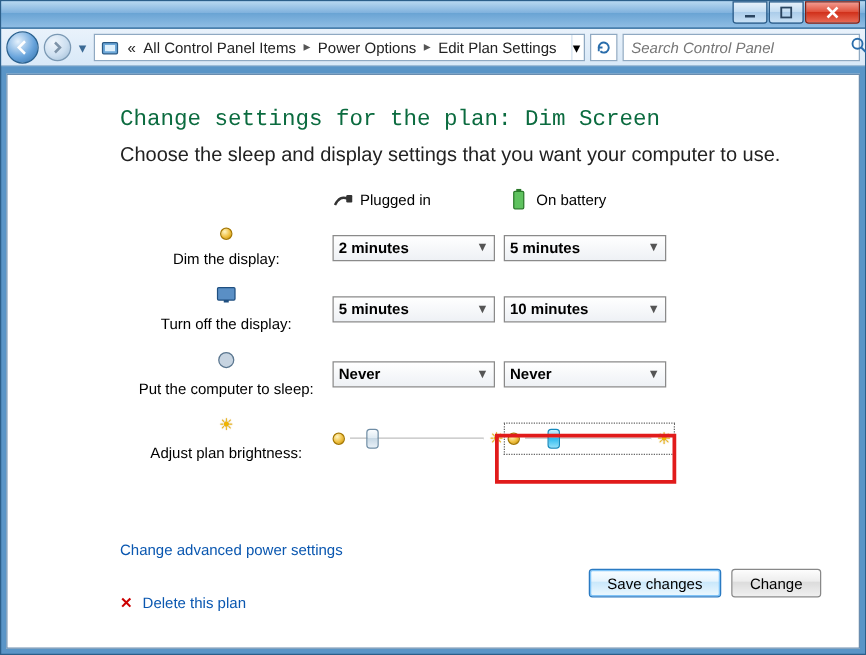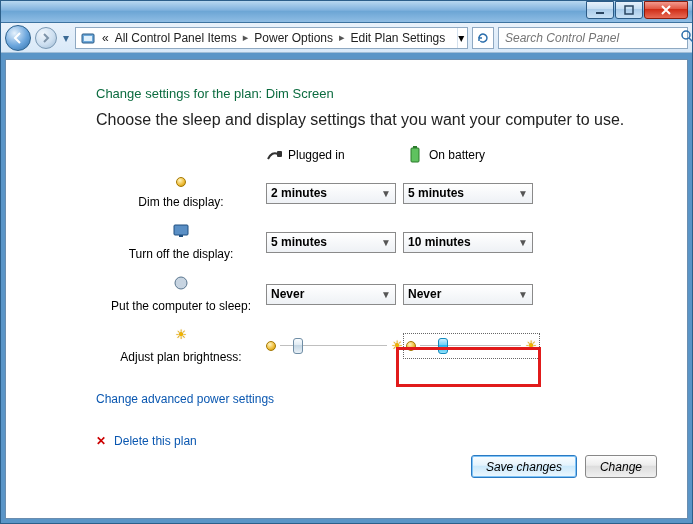--- a/index.html
+++ b/index.html
@@ -77,21 +77,21 @@
   }
   .search-field {
     width:190px;height:22px;background:#fff;border:1px solid #8fa9c2;display:flex;align-items:center;padding:0 4px;gap:16px;
   }
   .search-field input { border:none; outline:none; flex:1; font-style:italic; color:#777; font-size:12px; background:transparent;}
   .content-frame {
     position:absolute; left:4px; right:4px; top:58px; bottom:4px;
     background:#fff; border:1px solid #6a8daf;
   }
   .content { padding: 26px 20px 0 90px; position:relative; height:100%;}
-  h1.plan-title { font-size:13px; font-weight:400; color:#0b6b3f; margin:0 0 10px 0;}
+  h1.plan-title { font-size:18px; font-weight:400; color:#0b6b3f; margin:0 0 10px 0;font-family:Liberation Mono, monospace;}
   .subtitle { font-size:16px; color:#222; margin:0 0 18px 0;}
   .cols-header { display:flex; padding-left:170px; gap:4px; margin-bottom:14px;}
   .col-head { width:137px; display:flex; align-items:center; gap:6px;}
   .settings-grid { display:flex; flex-direction:column; gap:14px;}
   .row { display:flex; align-items:center;}
   .row-label { width:170px; display:flex; align-items:center; gap:8px;flex-direction:column;}
   .row-cell { width:137px; display:flex; align-items:center; gap:4px;}
   .icon-sm { width:16px;height:16px; display:flex; align-items:center; justify-content:center;}
   select.dropdown, .dropdown-mock {
     width:130px; height:21px; font-size:12px; border:1px solid #8a8a8a;
@@ -113,32 +113,31 @@
   }
   .slider-thumb.blue {
     background:linear-gradient(#cdeffd,#6ad0f6 45%,#2bb8ee 46%,#8fe1fb);
     border-color:#1389bd;
   }
   .highlight-box {
     position:absolute; border:3px solid #e11b1b;
     left:390px; top:287px; width:145px; height:40px; pointer-events:none;
   }
   .link { color:#0a57b0; cursor:pointer;}
-  .adv-link { margin-top:28px;}
+  .adv-link { margin-top:64px;}
   .del-link { margin-top:28px; display:flex; align-items:center; gap:8px;}
   .del-x { color:#c00; font-weight:bold;}
   .footer-btns {
     position:absolute; right:30px; bottom:40px; display:flex; gap:8px;
   }
   .btn {
     height:23px; padding:0 14px; font-size:12px;
     border:1px solid #888; border-radius:3px;
     background:linear-gradient(#fdfdfd,#ececec 45%,#dcdcdc 46%,#f0f0f0);
     cursor:default;
-    font-style:italic;
   }
   .btn.default {
     border:1px solid #2a7ac2;
     box-shadow: 0 0 0 1px #7ec3f7 inset;
     background:linear-gradient(#fbfeff,#e4f3fd 45%,#c9e8fb 46%,#eef8fe);
   }
 </style>
 </head>
 <body>
 

